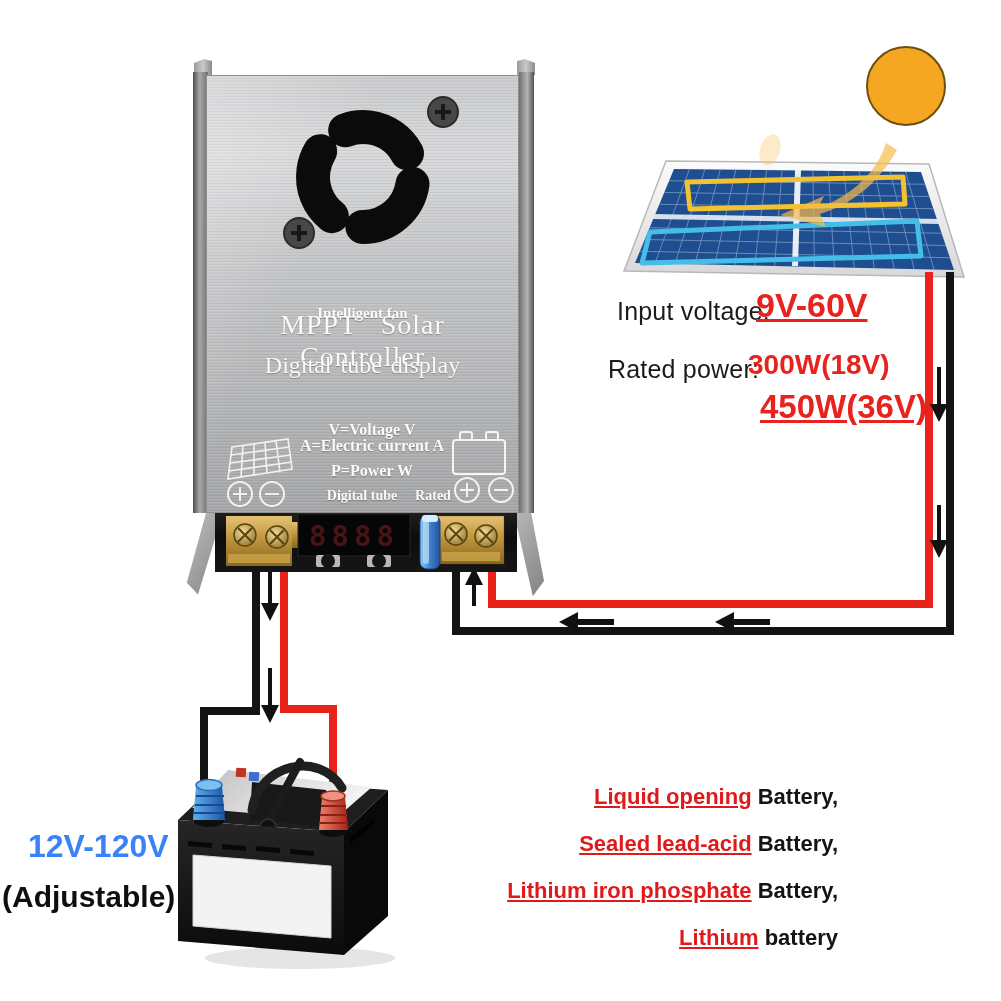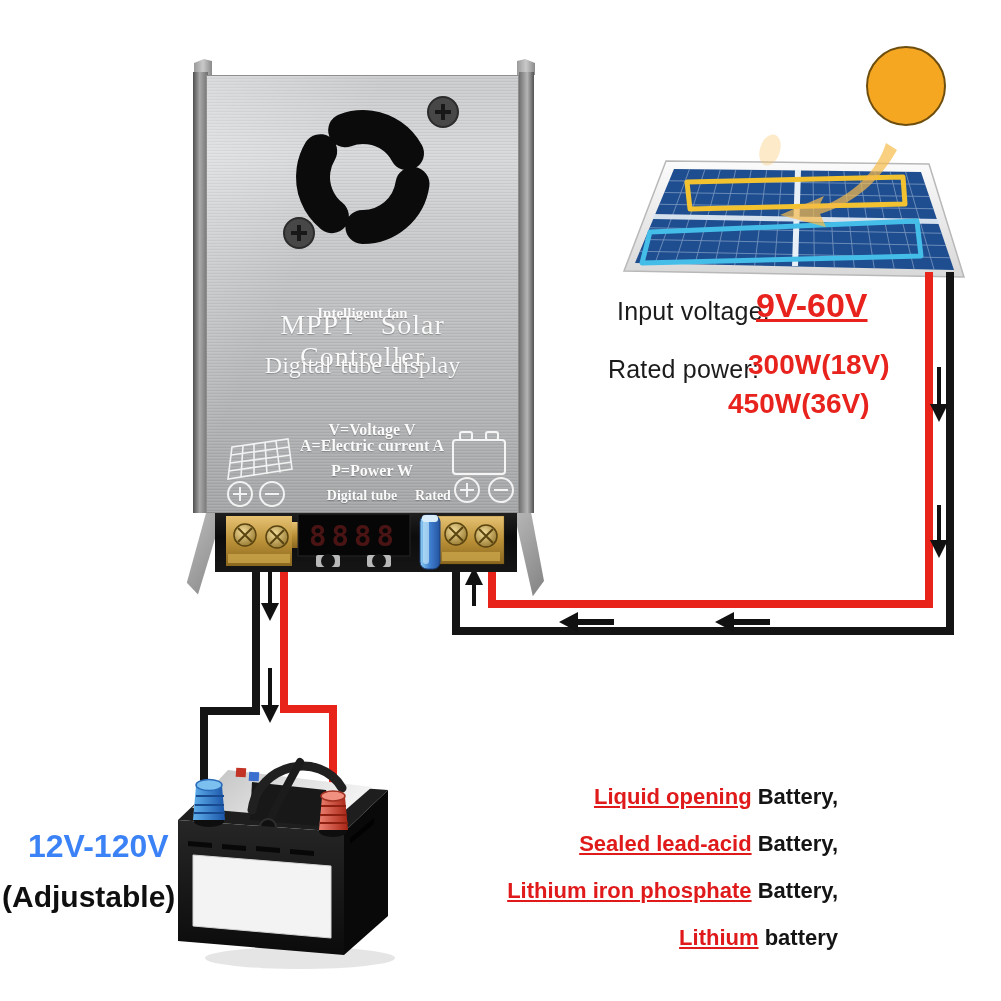--- a/index.html
+++ b/index.html
@@ -44,21 +44,21 @@
         line-height:44px;text-align:center;font-family:"DejaVu Sans Mono",monospace;
         font-size:29px;font-weight:bold;letter-spacing:5px;color:#4b1414;}
 
   
   .spec-label{color:#1b1b1b;font-size:25px;letter-spacing:.2px;}
   .spec-value{color:#e8231e;font-weight:bold;}
   .iv-label{left:617px;top:297px;}
   .iv-value{left:756px;top:286px;font-size:34px;text-decoration:underline;}
   .rp-label{left:608px;top:355px;}
   .rp-v1{left:748px;top:349px;font-size:28px;}
-  .rp-v2{left:728px;top:388px;font-size:28px;}
+  .rp-v2{left:760px;top:388px;font-size:33px;text-decoration:underline;}
 
   
   .bat-range{left:28px;top:828px;font-size:32px;font-weight:bold;color:#3b82f6;}
   .bat-adj{left:2px;top:880px;font-size:30px;font-weight:bold;color:#0f0f0f;}
   .bat-types{left:400px;top:773px;width:438px;text-align:right;
              font-size:22px;font-weight:bold;line-height:47px;}
   .bat-types .hl{color:#e01a1a;text-decoration:underline;}
   .bat-types .rest{color:#141414;}
 </style>
 </head>

